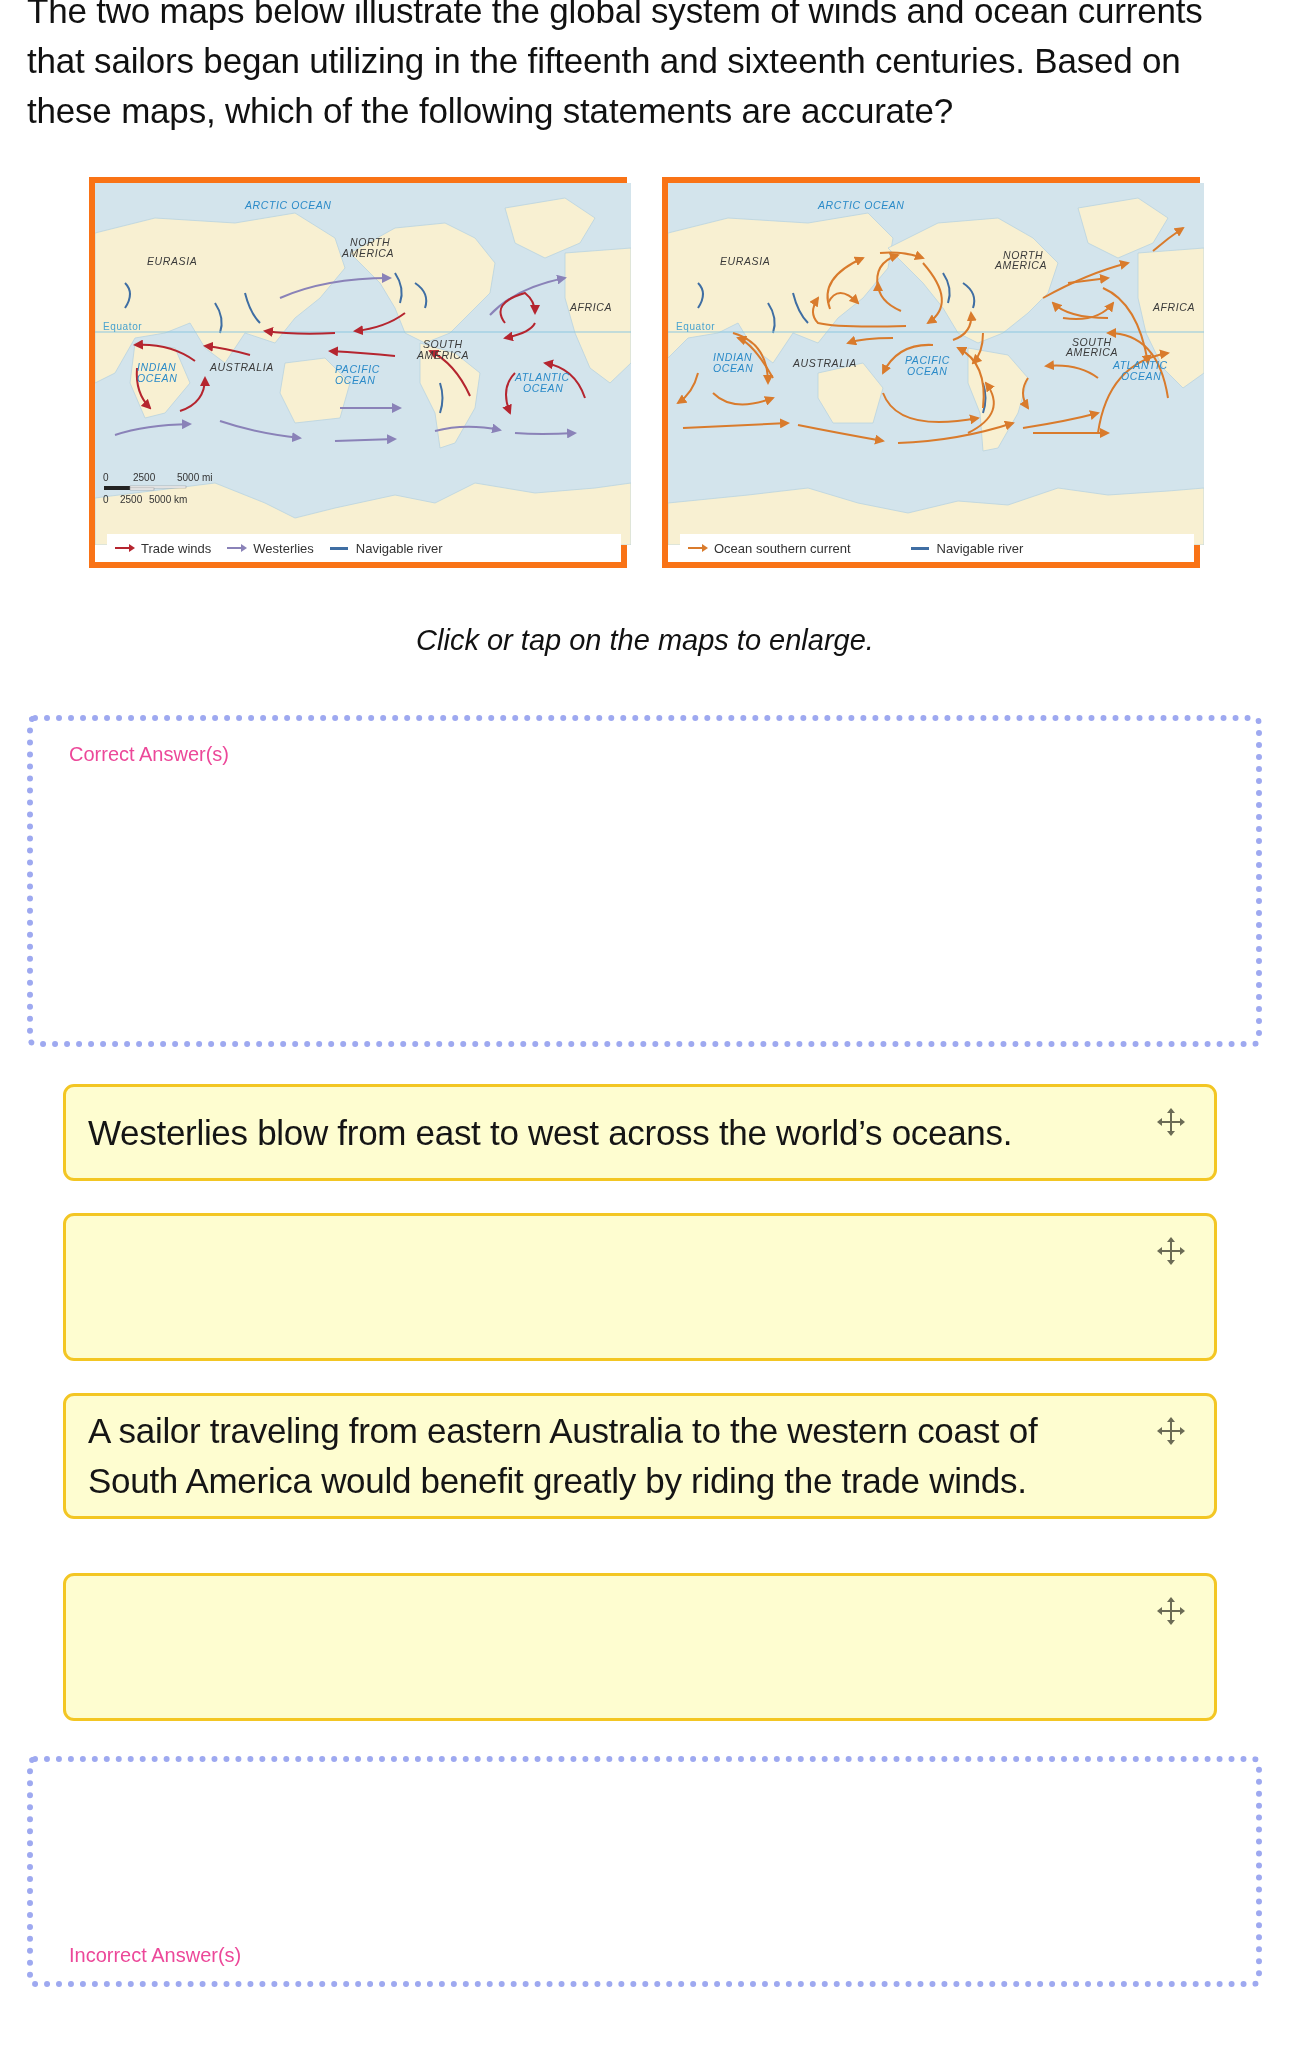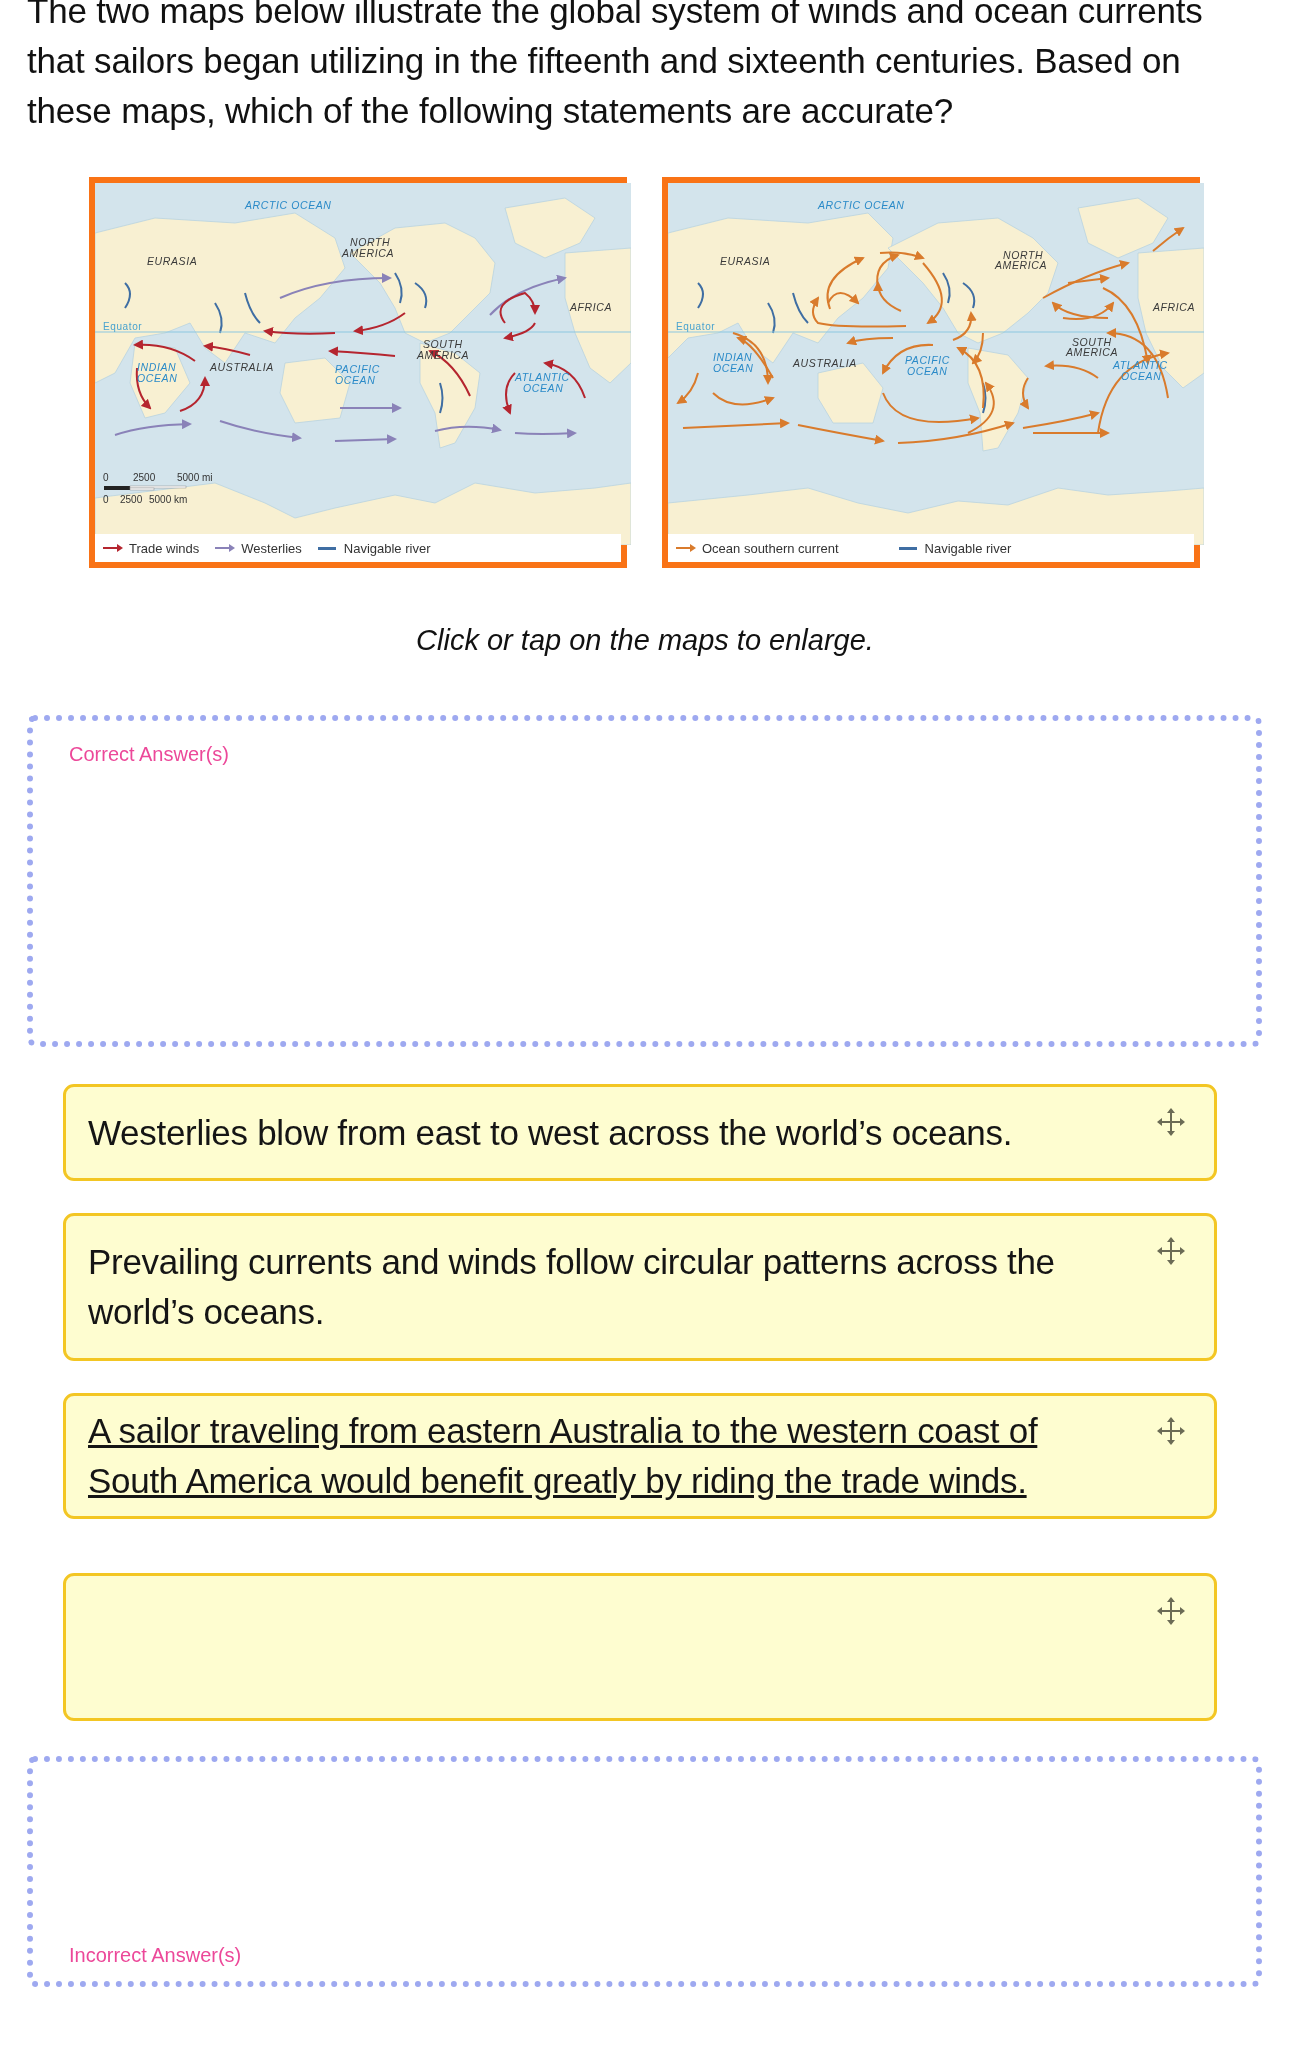--- a/index.html
+++ b/index.html
@@ -3,21 +3,21 @@
 <meta charset="utf-8">
 <style>
   html, body { margin:0; padding:0; background:#ffffff; }
   body { width:1290px; height:2047px; position:relative; overflow:hidden;
          font-family:"Liberation Sans", "DejaVu Sans", sans-serif; color:#111; }
   .question { position:absolute; left:27px; top:-14px; width:1240px;
               font-size:35px; line-height:50px; color:#111; letter-spacing:-0.2px; }
   .map { position:absolute; top:177px; width:538px; height:391px;
          border:6px solid #f97316; box-sizing:border-box; background:#fff; cursor:pointer; }
   .map svg { position:absolute; left:0; top:0; width:536px; height:362px; display:block; }
-  .map .legend { position:absolute; left:0; right:0; bottom:0; height:28px; background:#fff;
+  .map .legend { position:absolute; left:12px; right:0; bottom:0; height:28px; background:#fff;
                  display:flex; align-items:center; font-size:13px; color:#333; padding-left:8px; }
   .legend .item { display:flex; align-items:center; margin-right:16px; }
   .legend .sw { display:inline-block; width:18px; height:2px; margin-right:8px; position:relative; }
   .legend .sw.arrow:after { content:""; position:absolute; right:-2px; top:-3px;
          border-left:6px solid currentColor; border-top:4px solid transparent; border-bottom:4px solid transparent; }
   #map-left { left:89px; }
   #map-right { left:662px; }
   .caption { position:absolute; left:0; width:1290px; top:624px; text-align:center;
              font-style:italic; font-size:29px; color:#111; }
   .dropzone { position:absolute; left:27px; width:1235px; box-sizing:border-box;
@@ -252,36 +252,35 @@
     <g fill="#6b6b55">
         <path d="M15,1 L11,6 L19,6 Z"></path>
         <path d="M15,29 L11,24 L19,24 Z"></path>
         <path d="M1,15 L6,11 L6,19 Z"></path>
         <path d="M29,15 L24,11 L24,19 Z"></path>
       </g>
   </svg>
 </div>
 
 <div class="card" style="top:1213px;height:148px;">
-  <span class="text">Prevailing currents and winds follow circular patterns across the world’s oceans.</span>
   <svg class="move" viewBox="0 0 30 30">
     <g fill="#6b6b55" stroke="#6b6b55" stroke-width="2">
         <line x1="15" y1="4" x2="15" y2="26"></line>
         <line x1="4" y1="15" x2="26" y2="15"></line>
       </g>
     <g fill="#6b6b55">
         <path d="M15,1 L11,6 L19,6 Z"></path>
         <path d="M15,29 L11,24 L19,24 Z"></path>
         <path d="M1,15 L6,11 L6,19 Z"></path>
         <path d="M29,15 L24,11 L24,19 Z"></path>
       </g>
   </svg>
 </div>
 
-<div class="card" style="top:1393px;height:126px;text-decoration:underline;">
+<div class="card" style="top:1393px;height:126px;">
   <span class="text">A sailor traveling from eastern Australia to the western coast of South America would benefit greatly by riding the trade winds.</span>
   <svg class="move" viewBox="0 0 30 30">
     <g fill="#6b6b55" stroke="#6b6b55" stroke-width="2">
         <line x1="15" y1="4" x2="15" y2="26"></line>
         <line x1="4" y1="15" x2="26" y2="15"></line>
       </g>
     <g fill="#6b6b55">
         <path d="M15,1 L11,6 L19,6 Z"></path>
         <path d="M15,29 L11,24 L19,24 Z"></path>
         <path d="M1,15 L6,11 L6,19 Z"></path>

